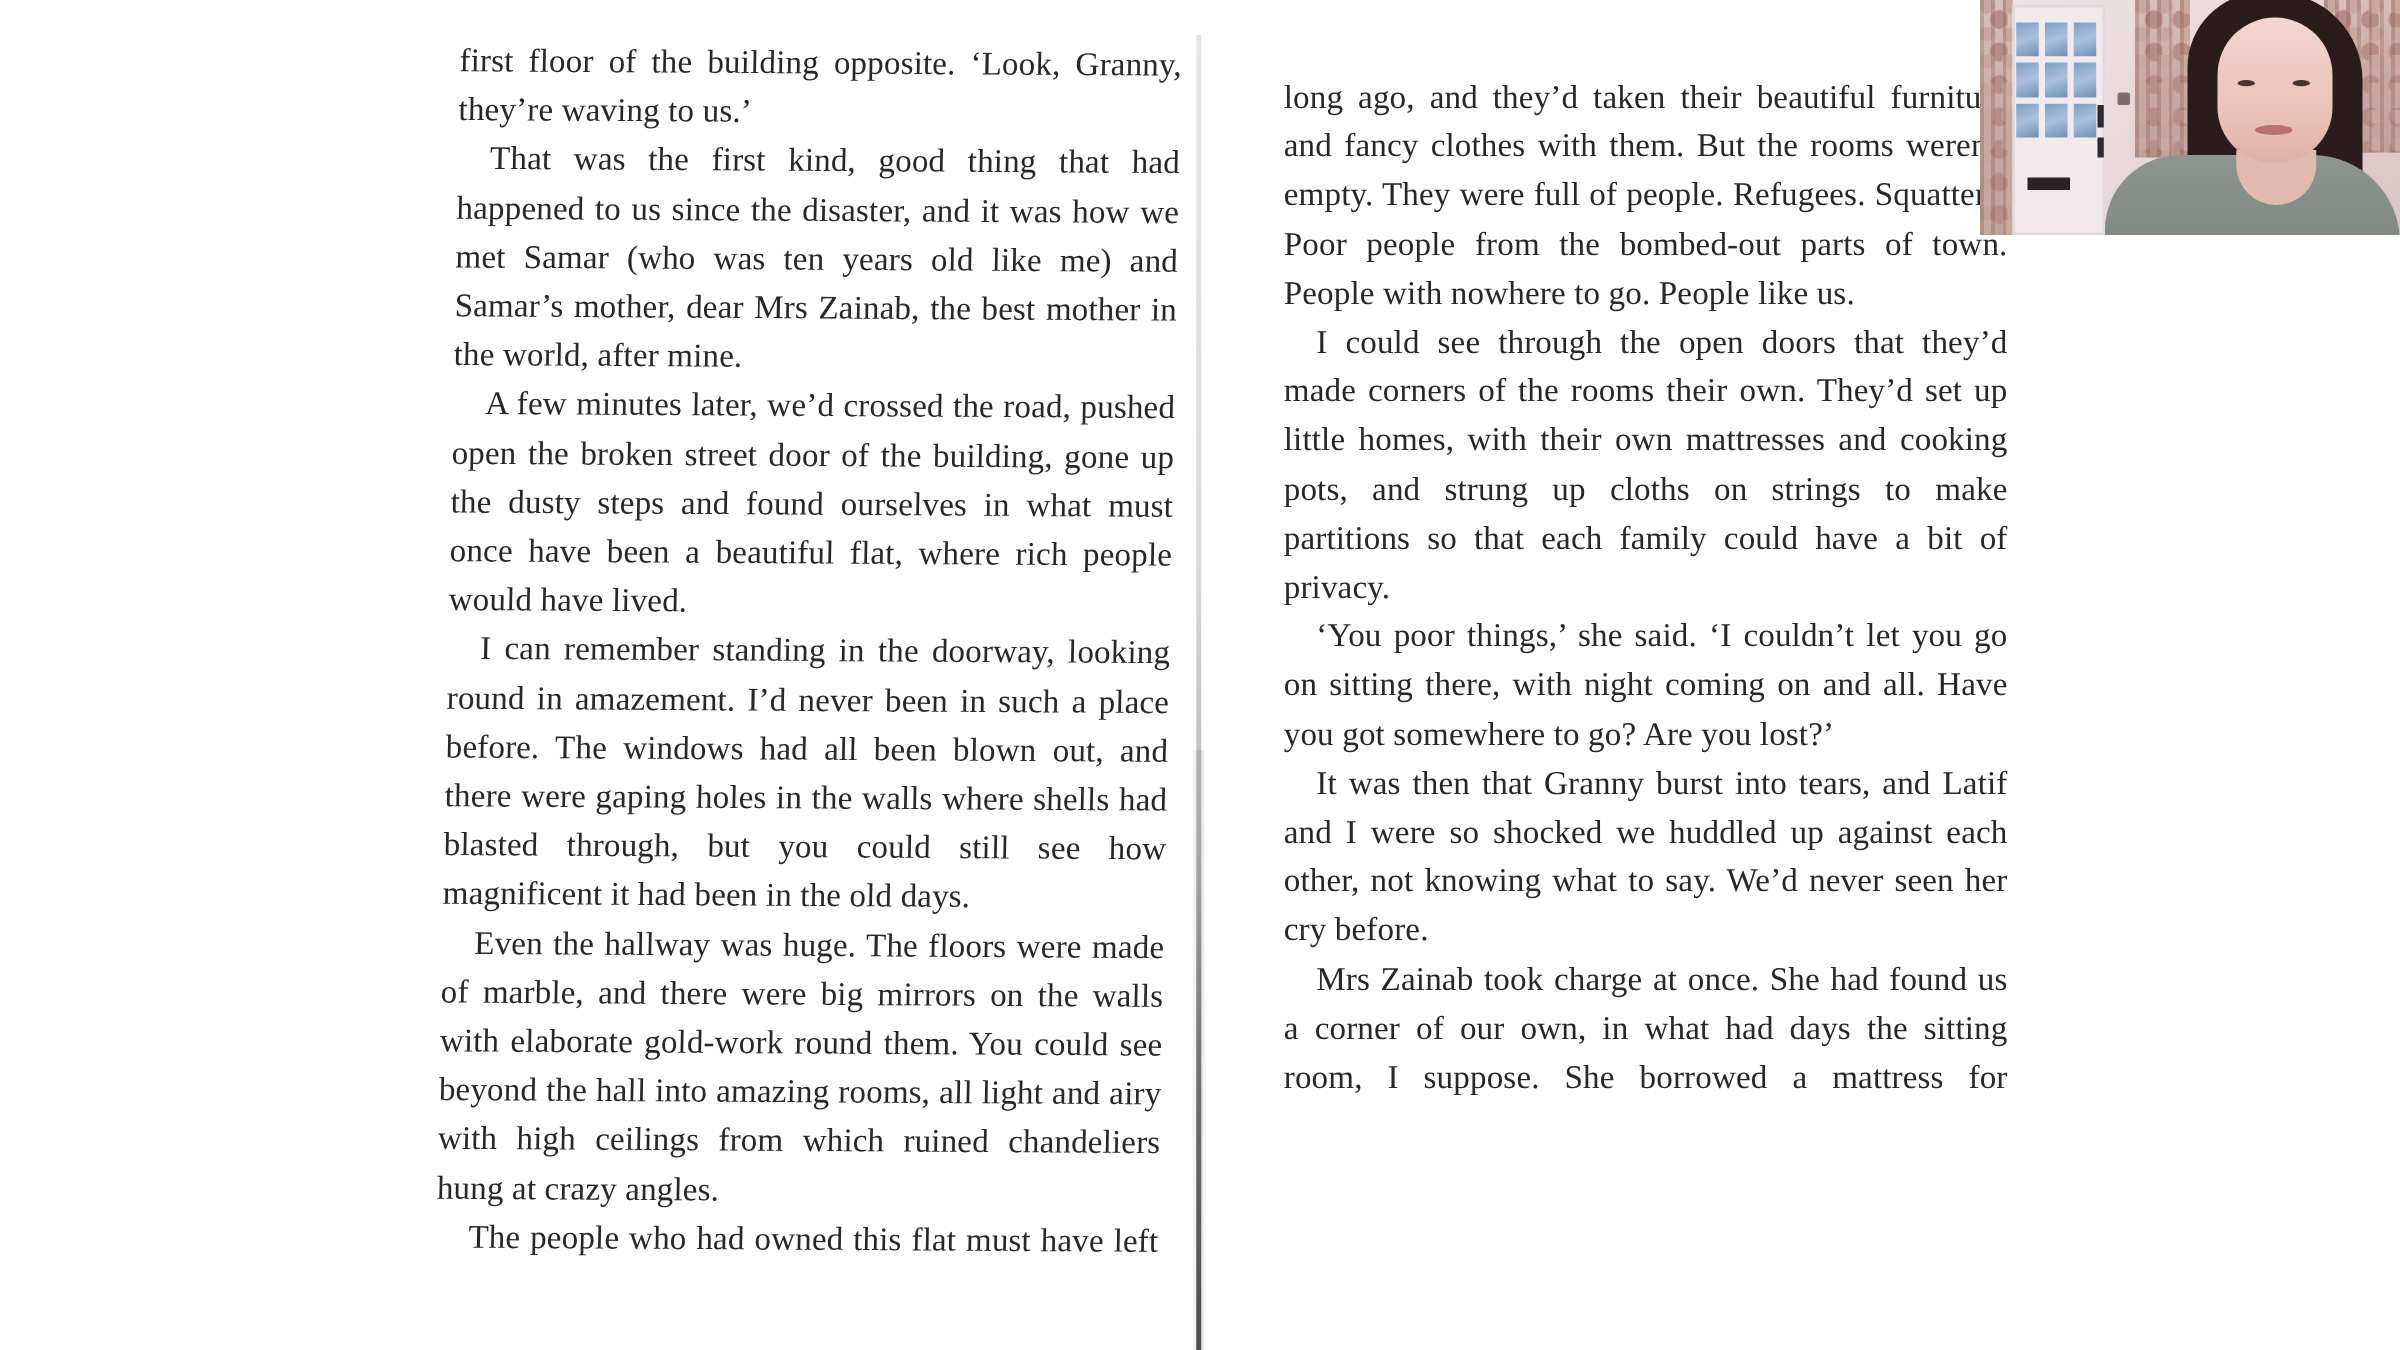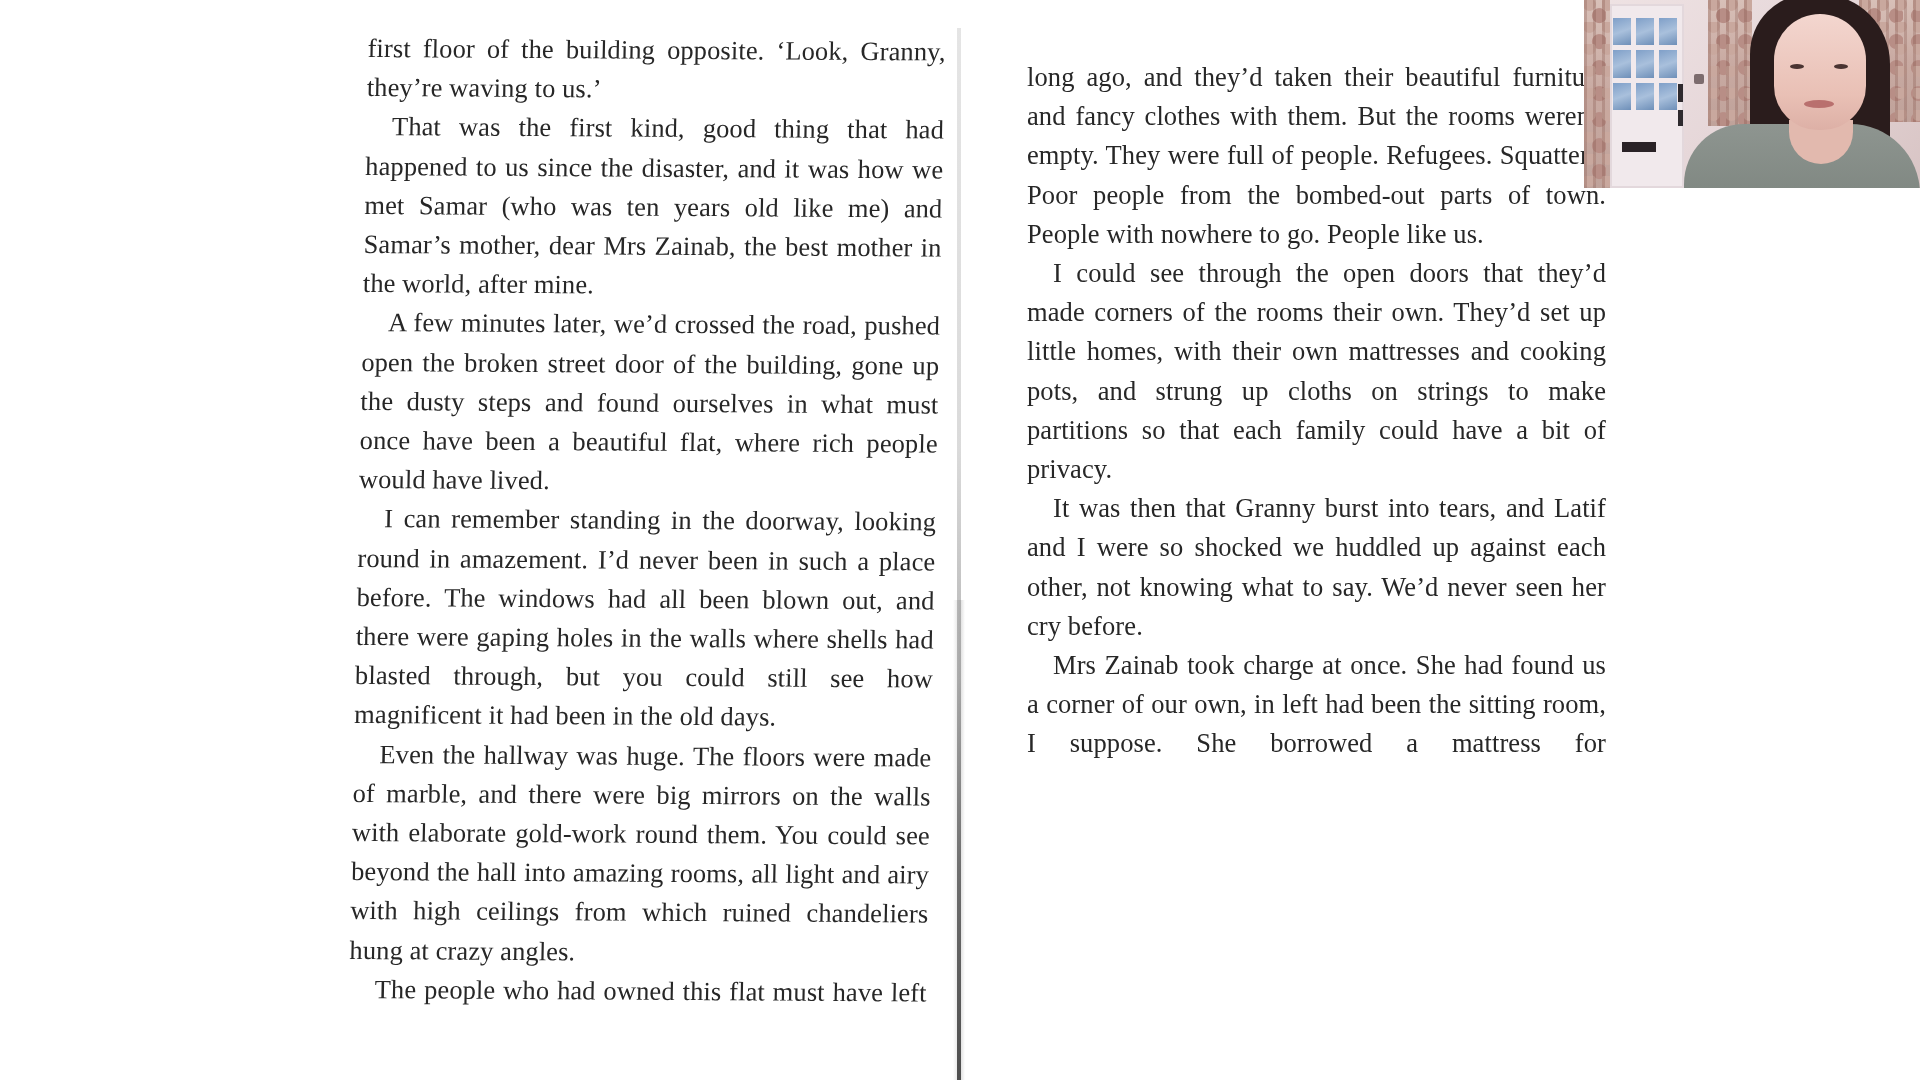--- a/index.html
+++ b/index.html
@@ -212,22 +212,23 @@
     <p>Even the hallway was huge. The floors were made of marble, and there were big mirrors on the walls with elaborate gold-work round them. You could see beyond the hall into amazing rooms, all light and airy with high ceilings from which ruined chandeliers hung at crazy angles.</p>
     <p class="justify-last">The people who had owned this flat must have left</p>
   </div>
 
   <div class="gutter-shadow"></div>
   <div class="gutter"></div>
 
   <div class="column right">
     <p class="cont">long ago, and they’d taken their beautiful furniture and fancy clothes with them. But the rooms weren’t empty. They were full of people. Refugees. Squatters. Poor people from the bombed-out parts of town. People with nowhere to go. People like us.</p>
     <p>I could see through the open doors that they’d made corners of the rooms their own. They’d set up little homes, with their own mattresses and cooking pots, and strung up cloths on strings to make partitions so that each family could have a bit of privacy.</p>
+    <p>‘You poor things,’ she said. ‘I couldn’t let you go on sitting there, with night coming on and all. Have you got somewhere to go? Are you lost?’</p>
     <p>It was then that Granny burst into tears, and Latif and I were so shocked we huddled up against each other, not knowing what to say. We’d never seen her cry before.</p>
-    <p class="justify-last">Mrs Zainab took charge at once. She had found us a corner of our own, in left had been the sitting room, I suppose. She borrowed a mattress for</p>
+    <p class="justify-last">Mrs Zainab took charge at once. She had found us a corner of our own, in what had days the sitting room, I suppose. She borrowed a mattress for</p>
   </div>
 
   <div class="webcam">
     <div class="wc-wall"></div>
     <div class="wc-curtain c1"></div>
     <div class="wc-door">
       <div class="wc-door-window">
         <span></span>
           <span></span>
           <span></span>

